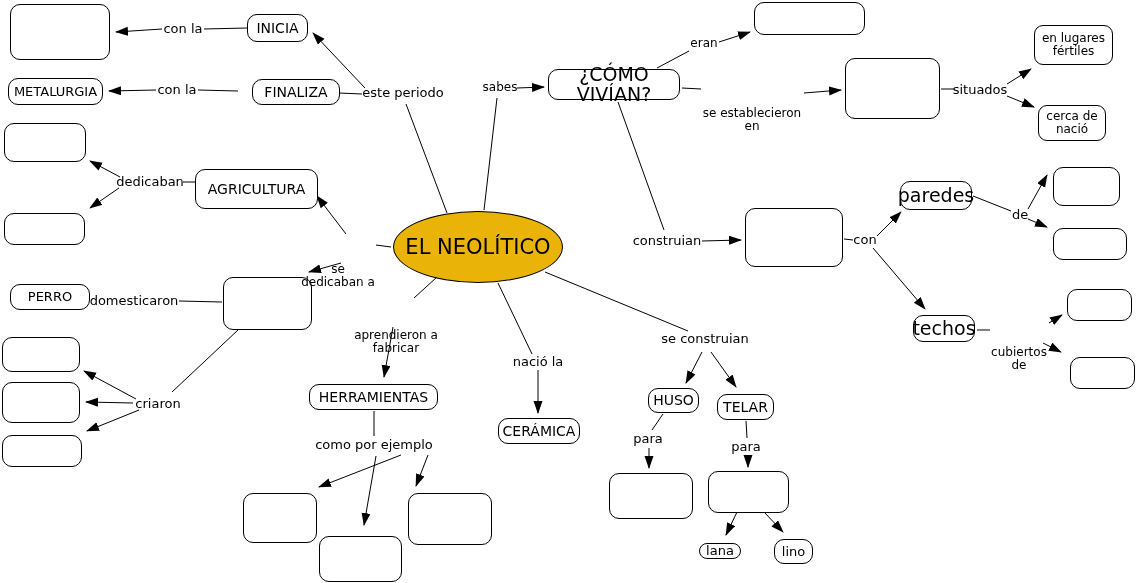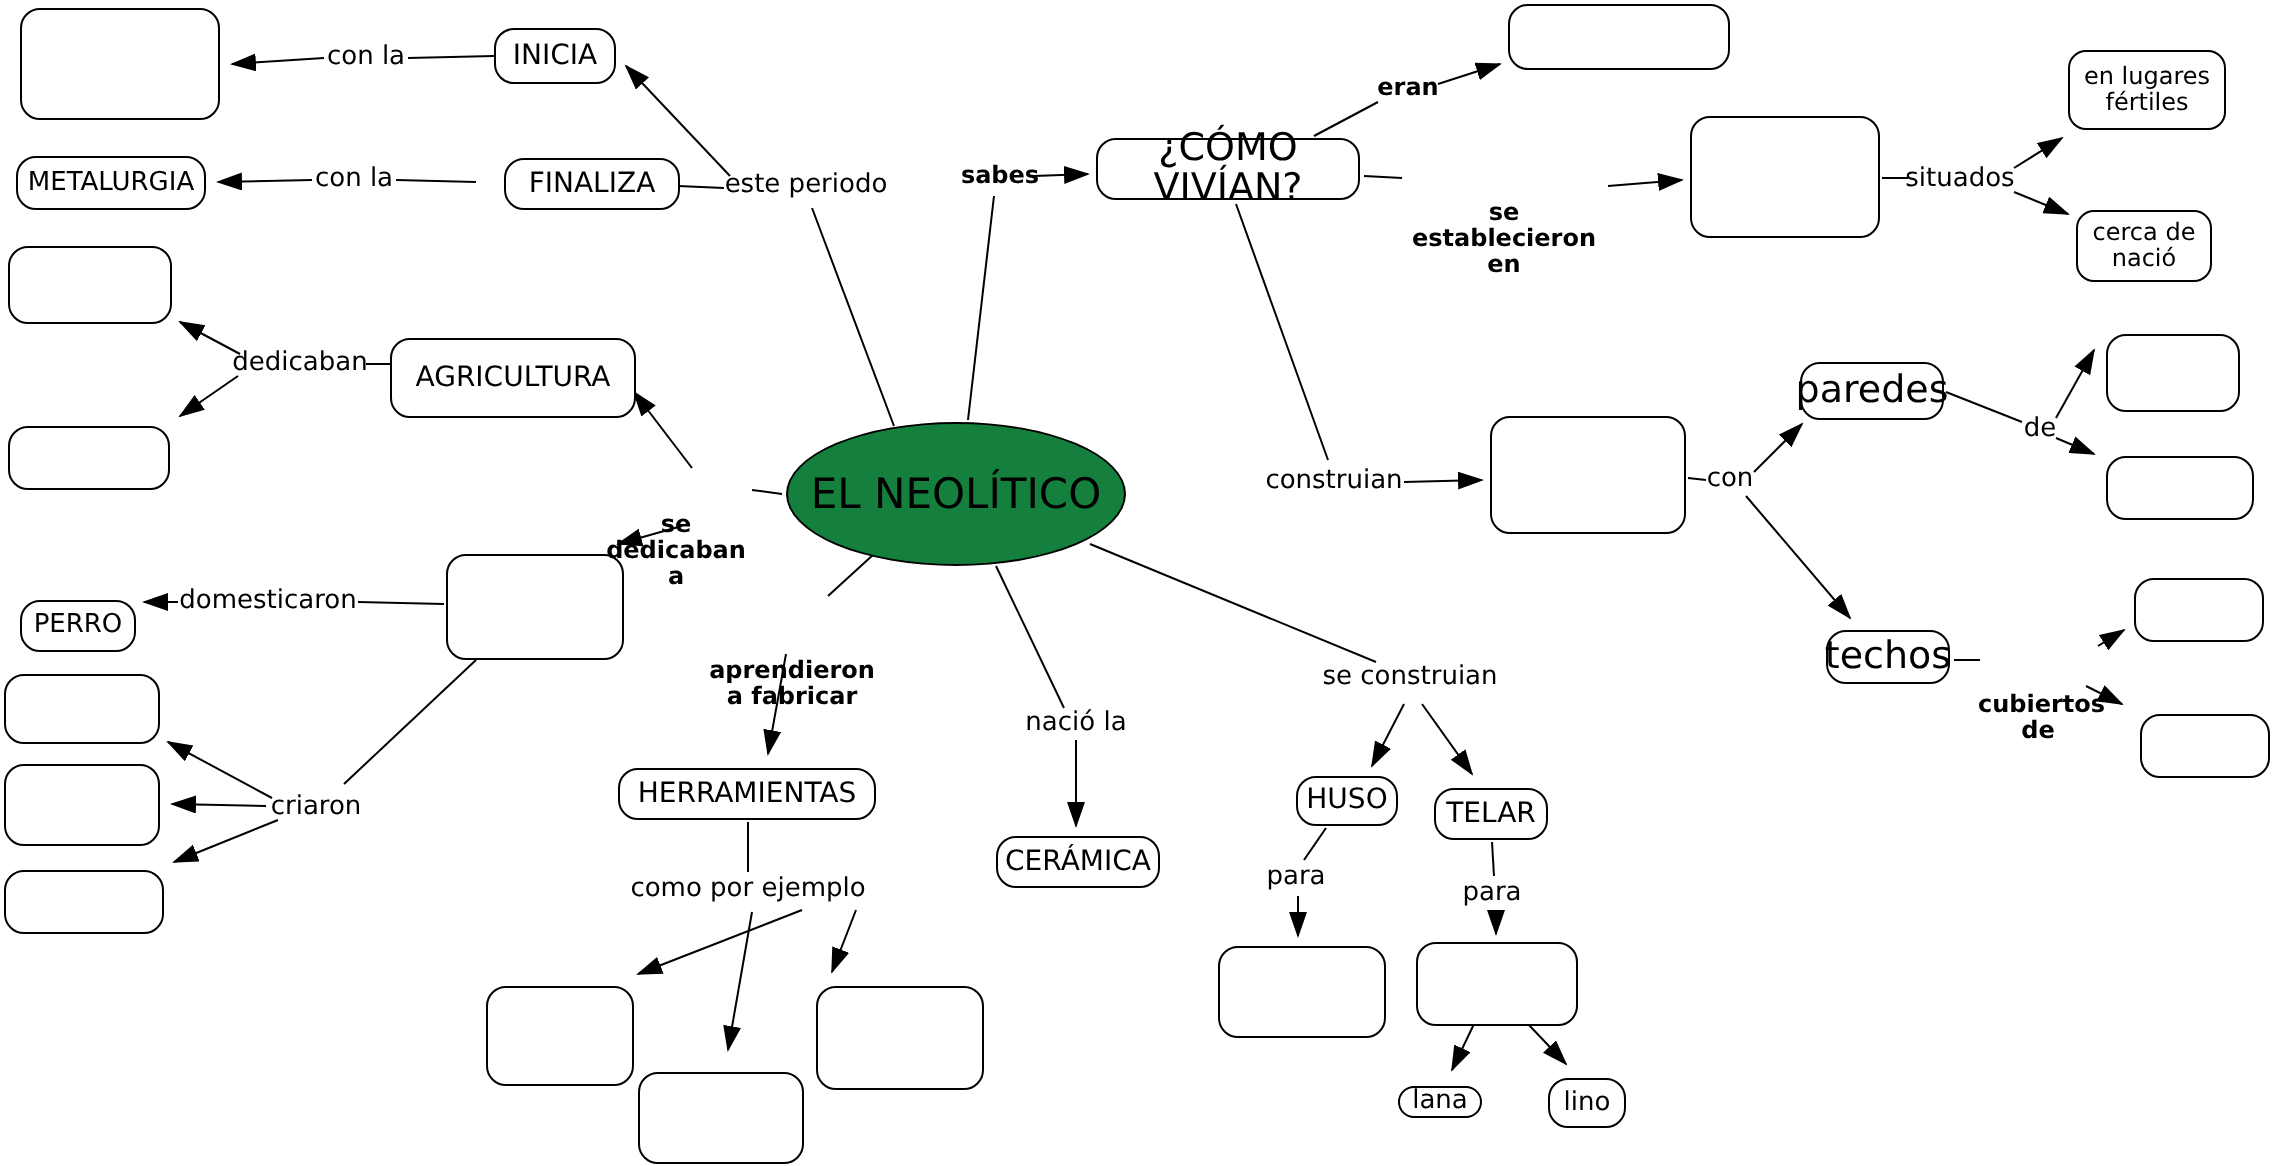--- a/index.html
+++ b/index.html
@@ -10,29 +10,29 @@
   #wires{position:absolute;left:0;top:0;width:1140px;height:583px;}
   .box{
     position:absolute;box-sizing:border-box;background:#fff;border:1.5px solid #000;
     border-radius:10px;display:flex;align-items:center;justify-content:center;
     text-align:center;font-size:14px;line-height:1.05;padding:1px 3px;
   }
   .box.sm{font-size:12px;border-radius:9px;}
   .box.md{font-size:13px;}
   .box.lg{font-size:19px;}
   .ellipse{
-    position:absolute;box-sizing:border-box;background:#15803d;border:1.5px solid #000;
+    position:absolute;box-sizing:border-box;background:#eab308;border:1.5px solid #000;
     border-radius:50%;display:flex;align-items:center;justify-content:center;
     font-size:21px;text-align:center;
   }
   .lbl{
     position:absolute;transform:translate(-50%,-50%);white-space:nowrap;
     font-size:13px;line-height:1.1;text-align:center;
   }
-  .lbl.xs{font-size:12px;font-weight:bold;}
+  .lbl.xs{font-size:12px;}
   .lbl.wrap{white-space:normal;margin-top:28px;}
   line{stroke:#000;stroke-width:1;}
 </style>
 </head>
 <body>
 
 <div id="canvas">
 
   <svg id="wires">
     <defs>
@@ -99,21 +99,21 @@
     <line x1="737" y1="512" x2="726" y2="535" marker-end="url(#arw)"></line>
     <line x1="764" y1="512" x2="783" y2="532" marker-end="url(#arw)"></line>
   </svg>
 
   <div class="ellipse" style="left:393px;top:211px;width:170px;height:72px">EL NEOLÍTICO</div>
 
   <div class="box" style="left:247px;top:14px;width:61px;height:28px">INICIA</div>
   <div class="box md" style="left:8px;top:78px;width:95px;height:27px">METALURGIA</div>
   <div class="box" style="left:252px;top:79px;width:88px;height:26px">FINALIZA</div>
   <div class="box" style="left:195px;top:169px;width:123px;height:40px">AGRICULTURA</div>
-  <div class="box md" style="left:10px;top:300px;width:58px;height:26px">PERRO</div>
+  <div class="box md" style="left:10px;top:284px;width:80px;height:26px">PERRO</div>
   <div class="box lg" style="left:548px;top:69px;width:132px;height:31px">¿CÓMO VIVÍAN?</div>
   <div class="box sm" style="left:1034px;top:25px;width:79px;height:40px">en lugares fértiles</div>
   <div class="box sm" style="left:1038px;top:105px;width:68px;height:36px">cerca de nació</div>
   <div class="box lg" style="left:900px;top:181px;width:72px;height:29px">paredes</div>
   <div class="box lg" style="left:913px;top:315px;width:62px;height:27px">techos</div>
   <div class="box" style="left:309px;top:384px;width:129px;height:26px">HERRAMIENTAS</div>
   <div class="box" style="left:498px;top:418px;width:82px;height:26px">CERÁMICA</div>
   <div class="box" style="left:648px;top:388px;width:51px;height:25px">HUSO</div>
   <div class="box" style="left:717px;top:394px;width:57px;height:26px">TELAR</div>
   <div class="box md" style="left:699px;top:543px;width:42px;height:16px">lana</div>

